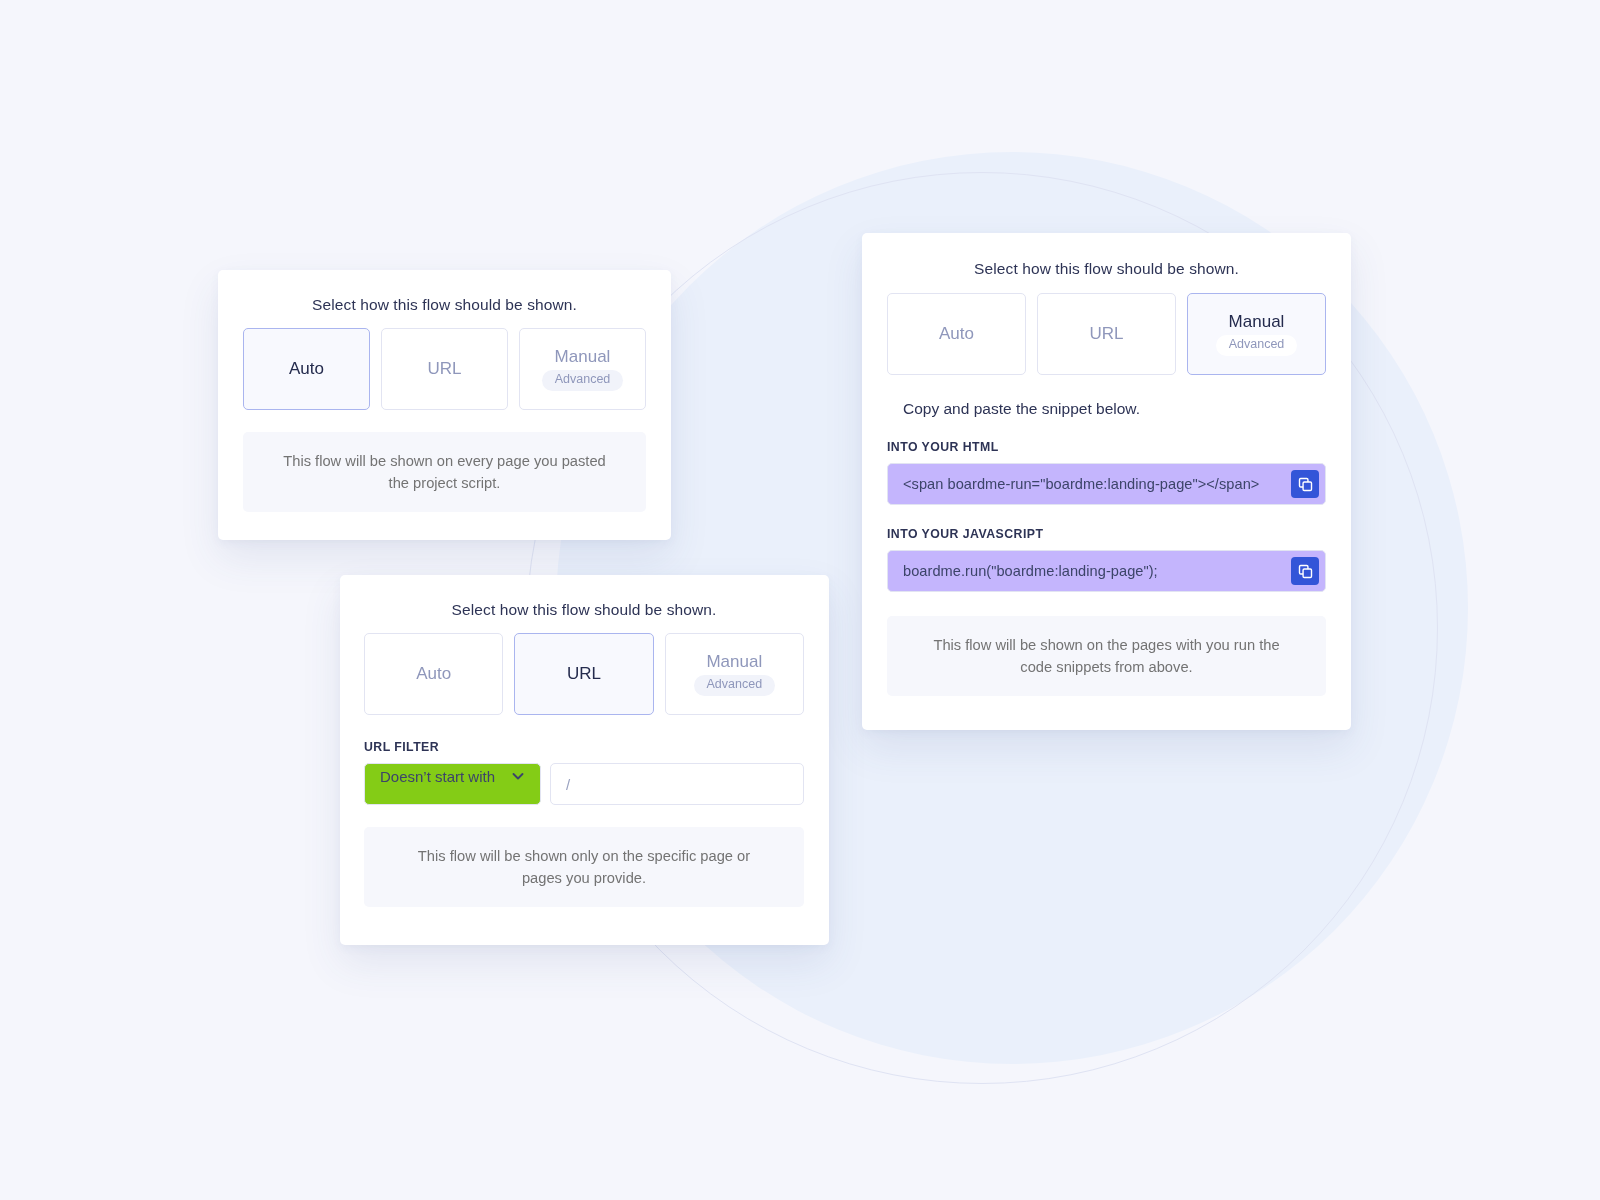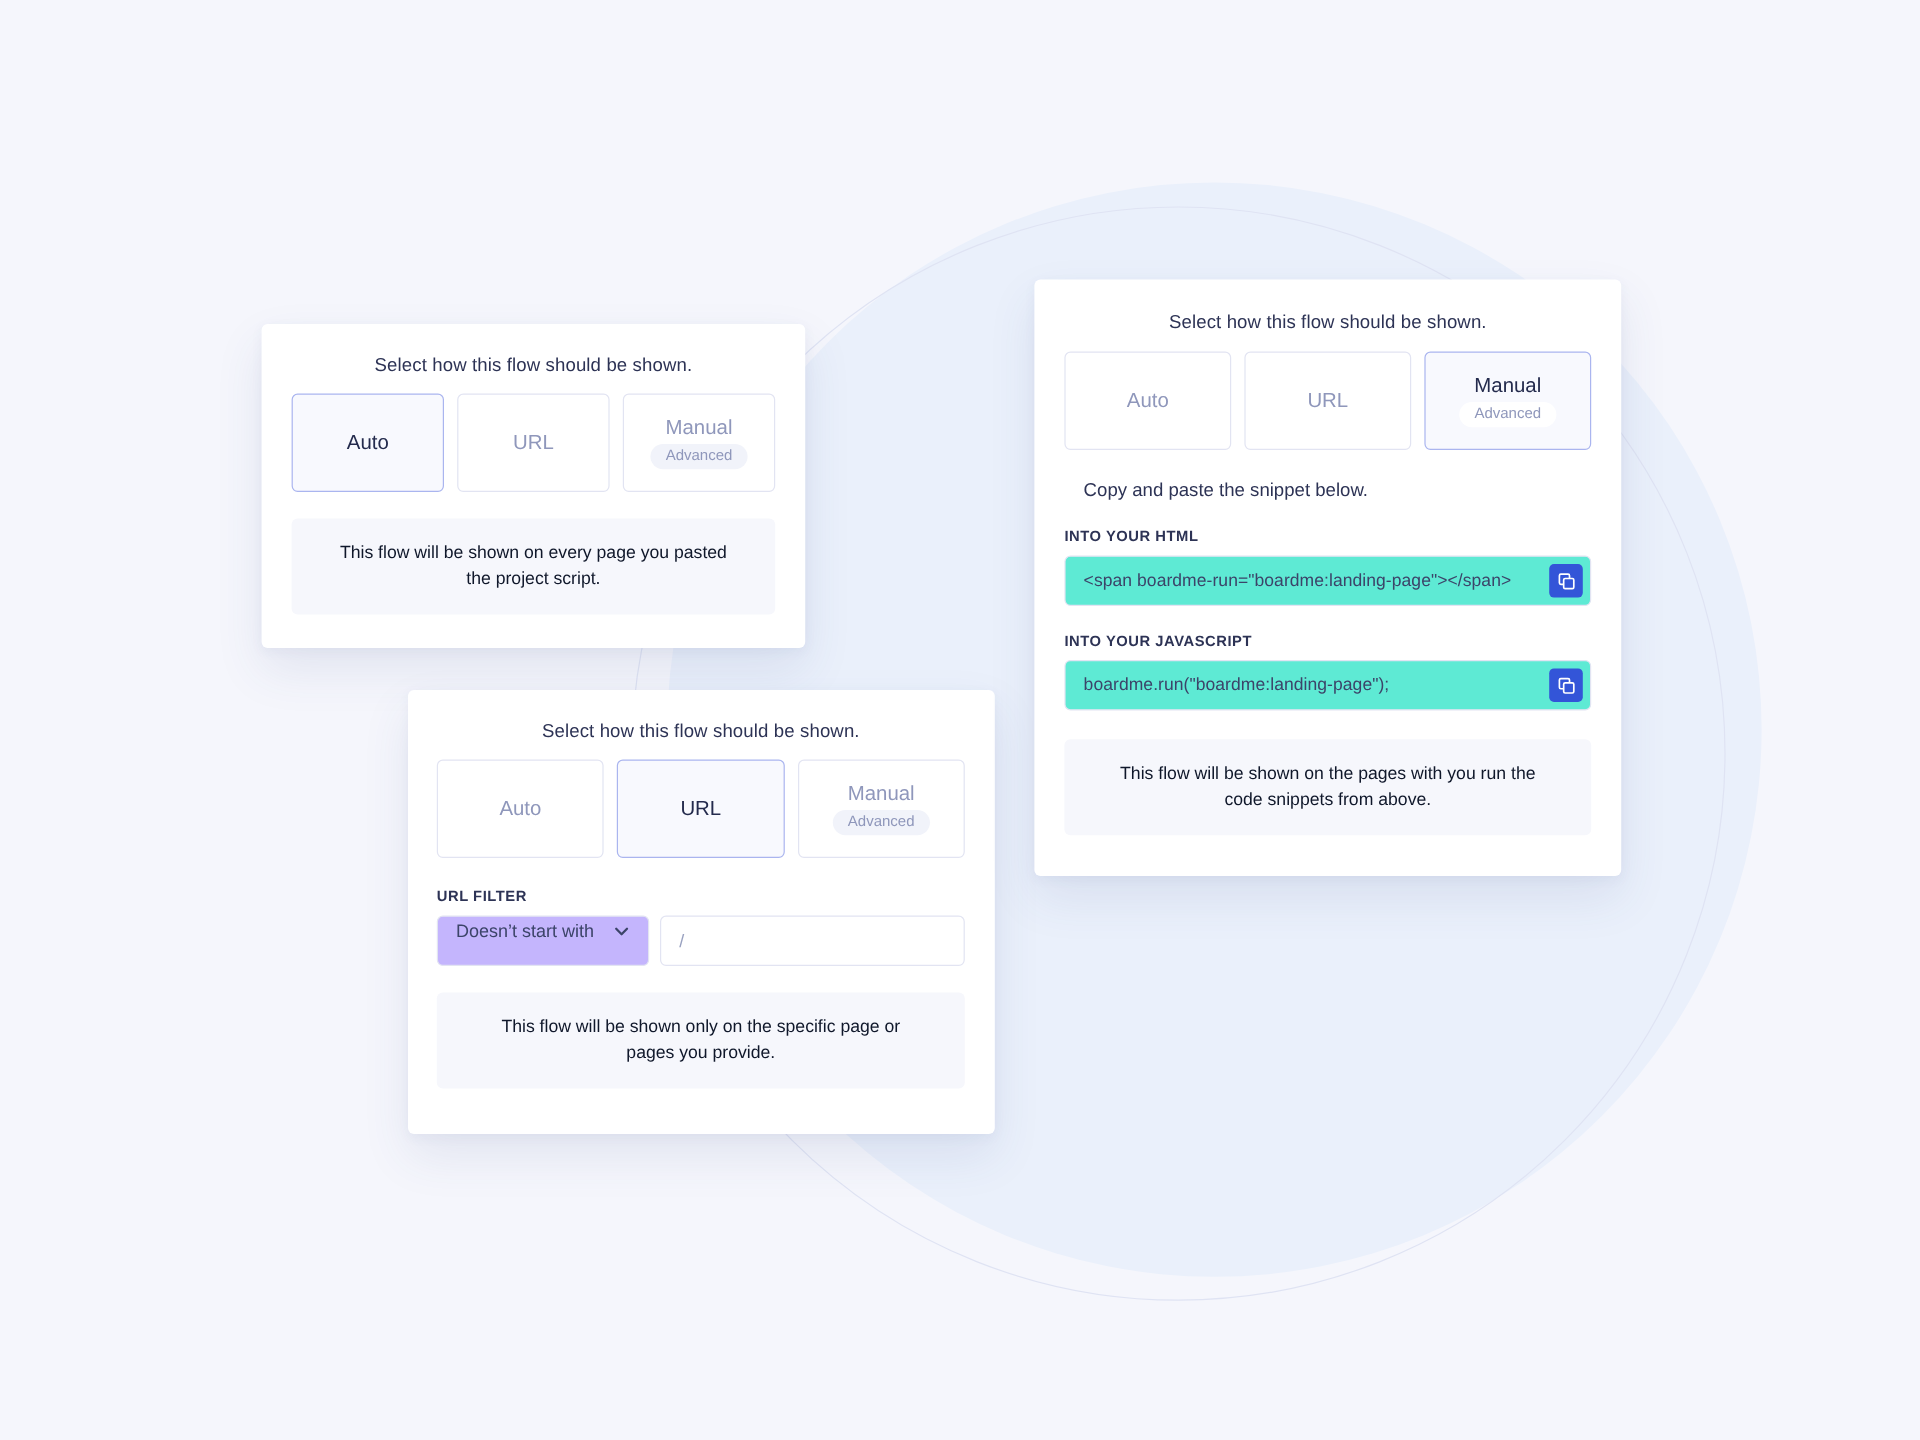--- a/index.html
+++ b/index.html
@@ -97,41 +97,41 @@
 
   
   .info {
     margin-top: 22px;
     background: #f6f7fc;
     border-radius: 5px;
     padding: 18px 34px;
     text-align: center;
     font-size: 14.7px;
     line-height: 1.5;
-    color: #0f172a;
+    color: #737373;
   }
 
   
   .field-label {
     font-size: 12.3px;
     font-weight: bold;
     letter-spacing: 0.45px;
     color: #2d3355;
     margin: 25px 0 9px 0;
   }
   .card-manual .snippet-label { margin-top: 22px; }
 
   .filter-row { display: flex; gap: 9px; }
 
   .select-box {
     width: 177px;
     height: 42px;
     border: 1px solid #e2e4f2;
     border-radius: 5px;
-    background: #c4b5fd;
+    background: #84cc16;
     display: flex;
     align-items: center;
     justify-content: space-between;
     padding: 0 14px 16px 15px;
     cursor: pointer;
   }
   .select-box .sel-value {
     font-size: 15px;
     color: #3c4469;
   }
@@ -150,21 +150,21 @@
     color: #99a1c0;
     cursor: text;
   }
 
   
   .snippet-row {
     position: relative;
     height: 42px;
     border: 1px solid #e2e4f2;
     border-radius: 5px;
-    background: #5eead4;
+    background: #c4b5fd;
     display: flex;
     align-items: center;
     padding: 0 56px 0 15px;
   }
   .snippet-code {
     font-size: 14.6px;
     color: #3c4469;
     white-space: nowrap;
     overflow: hidden;
     text-overflow: ellipsis;

